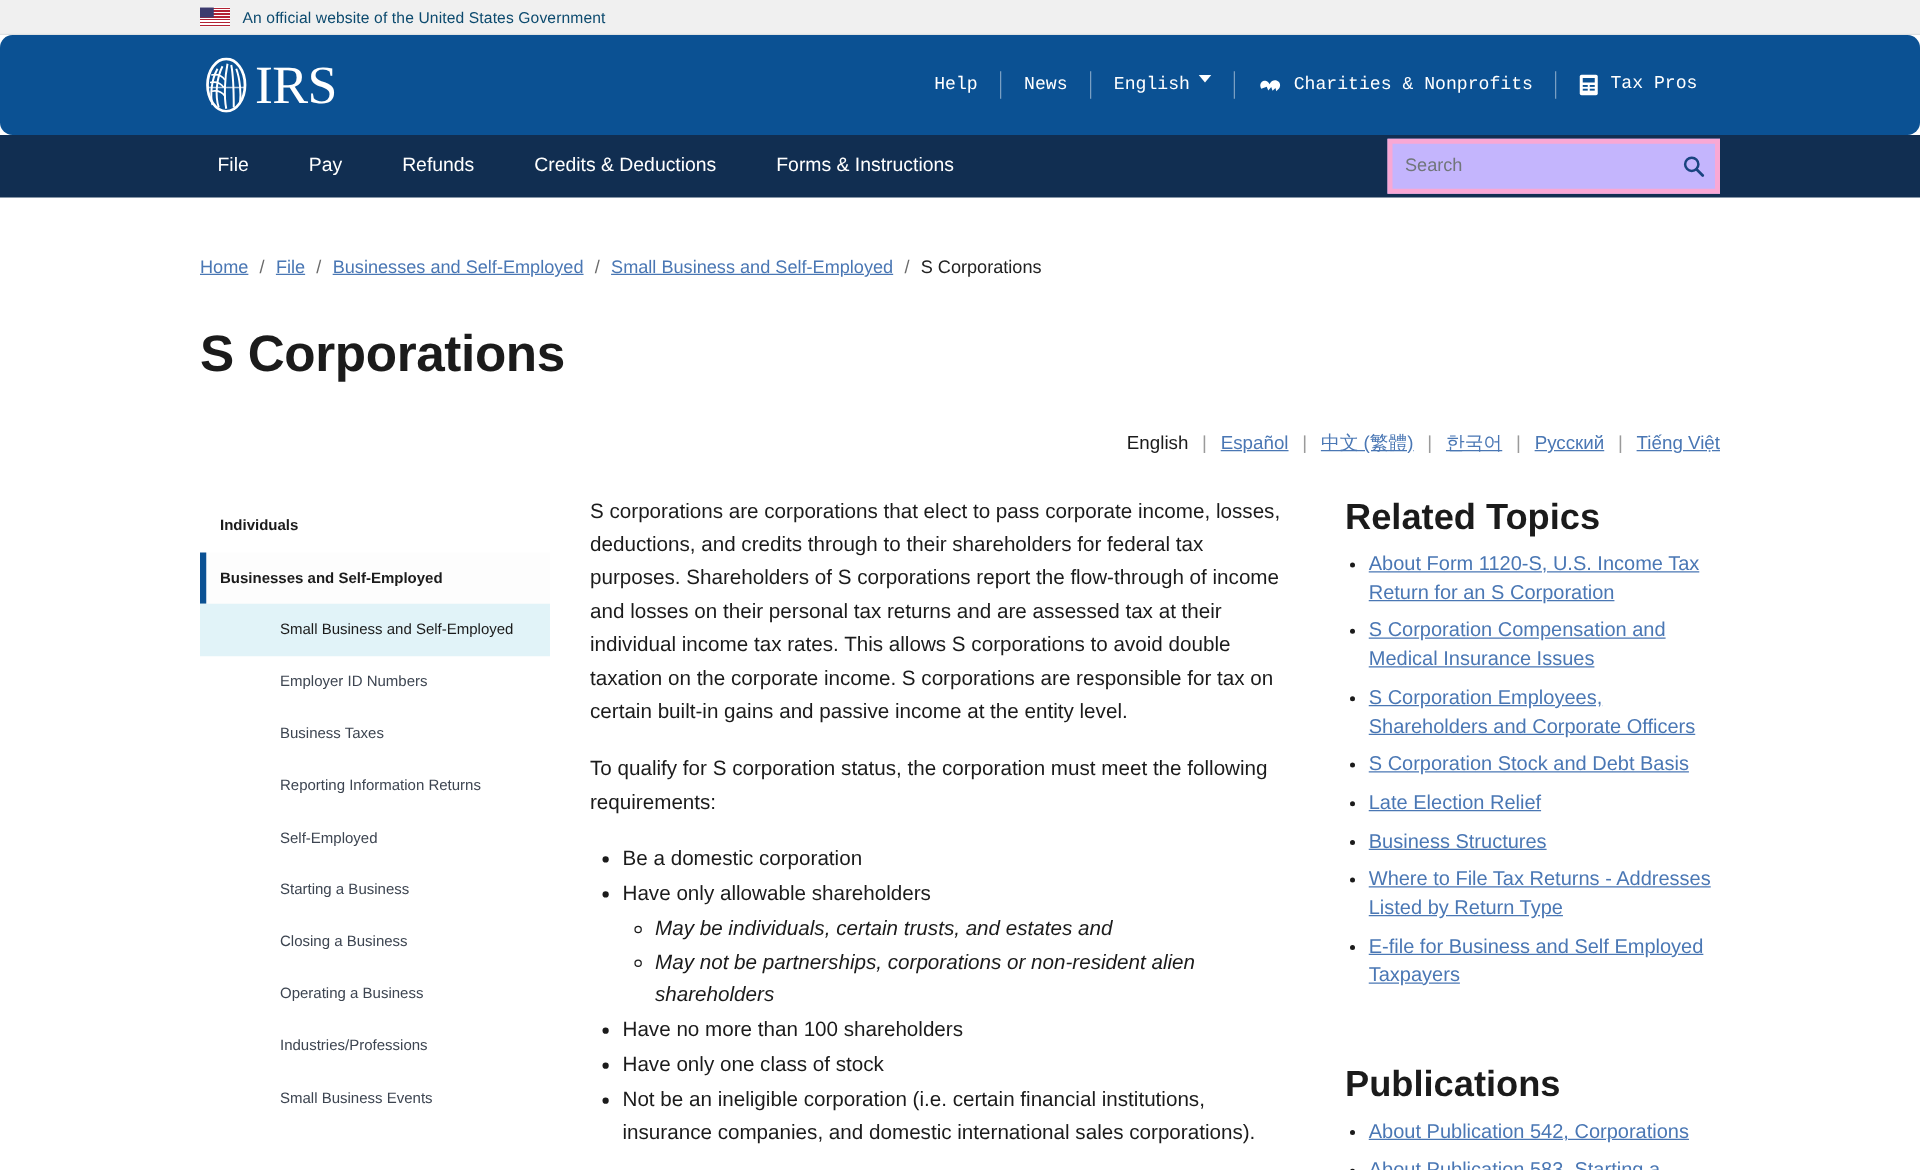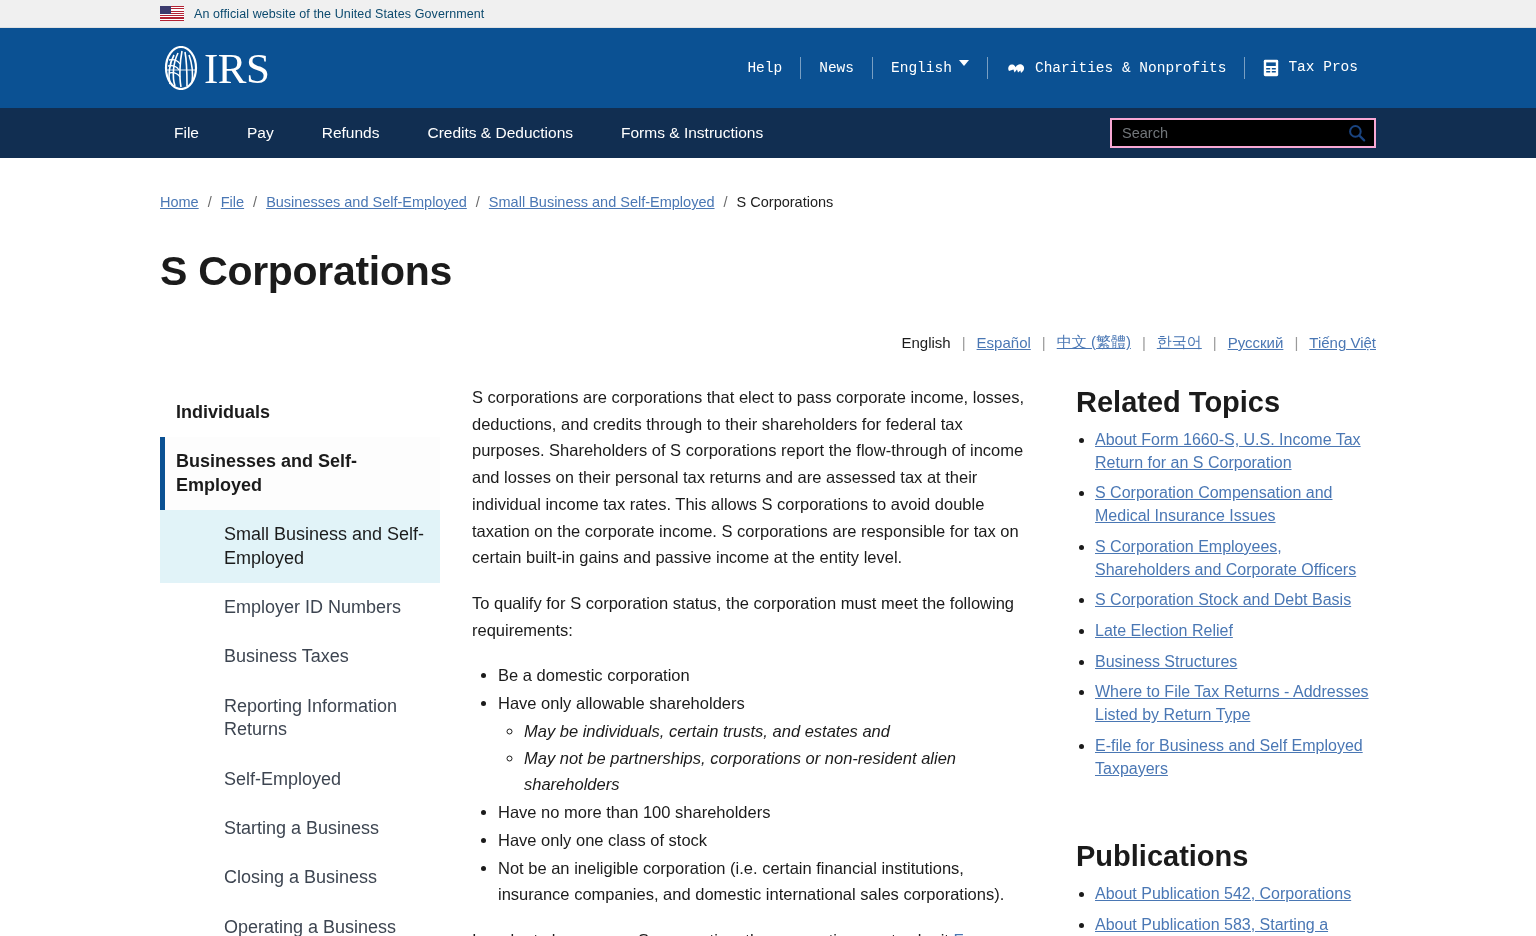--- a/index.html
+++ b/index.html
@@ -49,20 +49,21 @@
   }
 
   
   .masthead {
     background: #0b5193;
     height: 80px;
     display: flex;
     align-items: center;
     padding: 0 160px 0 160px;
     position: relative;
+    border-radius: 10px;
   }
   .irs-logo {
     display: flex;
     align-items: center;
     height: 46px;
     text-decoration: none;
   }
   .irs-seal {
     width: 42px; height: 44px;
     margin-right: 2px;
@@ -123,23 +124,23 @@
     padding: 0 24px;
     display: flex; align-items: center; height: 100%;
     white-space: nowrap;
   }
   .mainnav-item:first-child { padding-left: 14px; }
   .search-wrap {
     margin-left: auto;
     display: flex;
     align-items: center;
     width: 266px;
-    height: 30px;
-    background: #000000;
-    border: 2px solid #f9a8d4;
+    height: 44px;
+    background: #c4b5fd;
+    border: 4px solid #f9a8d4;
   }
   .search-input {
     flex: 1 1 auto;
     border: 0;
     outline: none;
     height: 100%;
     padding: 0 10px;
     font-size: 14.5px;
     font-family: "Liberation Sans", sans-serif;
     color: #5b616b;
@@ -153,21 +154,21 @@
     display: flex; align-items: center; justify-content: center;
     padding: 0;
   }
 
   
   .page { padding: 0 160px; }
   .breadcrumb {
     display: flex;
     align-items: center;
     flex-wrap: nowrap;
-    padding-top: 36px;
+    padding-top: 48px;
     font-size: 14.5px;
     color: #212121;
   }
   .bc-link { color: #4a77b4; text-decoration: underline; white-space: nowrap; }
   .bc-current { color: #212121; white-space: nowrap; }
   .bc-sep { color: #6b6b6b; margin: 0 9px; }
 
   .page-title {
     font-size: 41px;
     font-weight: 700;
@@ -193,21 +194,21 @@
     margin-top: 32px;
     align-items: flex-start;
   }
   .col-left { width: 280px; flex: 0 0 280px; padding-top: 4px; }
   .col-main { flex: 1 1 auto; padding: 0 44px 0 32px; max-width: 650px;}
   .col-right { width: 300px; flex: 0 0 300px; padding-top: 2px;}
 
   
   .side-item {
     display: block;
-    font-size: 18px;
+    font-size: 12px;
     color: #3d4551;
     text-decoration: none;
     padding: 13px 0 13px 16px;
     line-height: 1.3;
   }
   .side-l1 { font-weight: 700; color: #1b1b1b; }
   .side-l1.active-parent {
     border-left: 5px solid #0b5193;
     padding-left: 11px;
     background: #fdfdfd;
@@ -420,21 +421,21 @@
         </li>
       </ul>
 
       <p class="body-p"><span>In order to become an S corporation, the corporation must submit </span><a class="inline-link" href="#">Form 2553 Election by a Small Business Corporation</a></p>
 
     </main>
 
     <aside class="col-right">
       <h2 class="rail-title">Related Topics</h2>
       <ul class="rail-list">
-        <li><a class="rail-link" href="#">About Form 1660-S, U.S. Income Tax Return for an S Corporation</a></li>
+        <li><a class="rail-link" href="#">About Form 1120-S, U.S. Income Tax Return for an S Corporation</a></li>
         <li><a class="rail-link" href="#">S Corporation Compensation and Medical Insurance Issues</a></li>
         <li><a class="rail-link" href="#">S Corporation Employees, Shareholders and Corporate Officers</a></li>
         <li><a class="rail-link" href="#">S Corporation Stock and Debt Basis</a></li>
         <li><a class="rail-link" href="#">Late Election Relief</a></li>
         <li><a class="rail-link" href="#">Business Structures</a></li>
         <li><a class="rail-link" href="#">Where to File Tax Returns - Addresses Listed by Return Type</a></li>
         <li><a class="rail-link" href="#">E-file for Business and Self Employed Taxpayers</a></li>
       </ul>
 
       <h2 class="rail-title second">Publications</h2>

